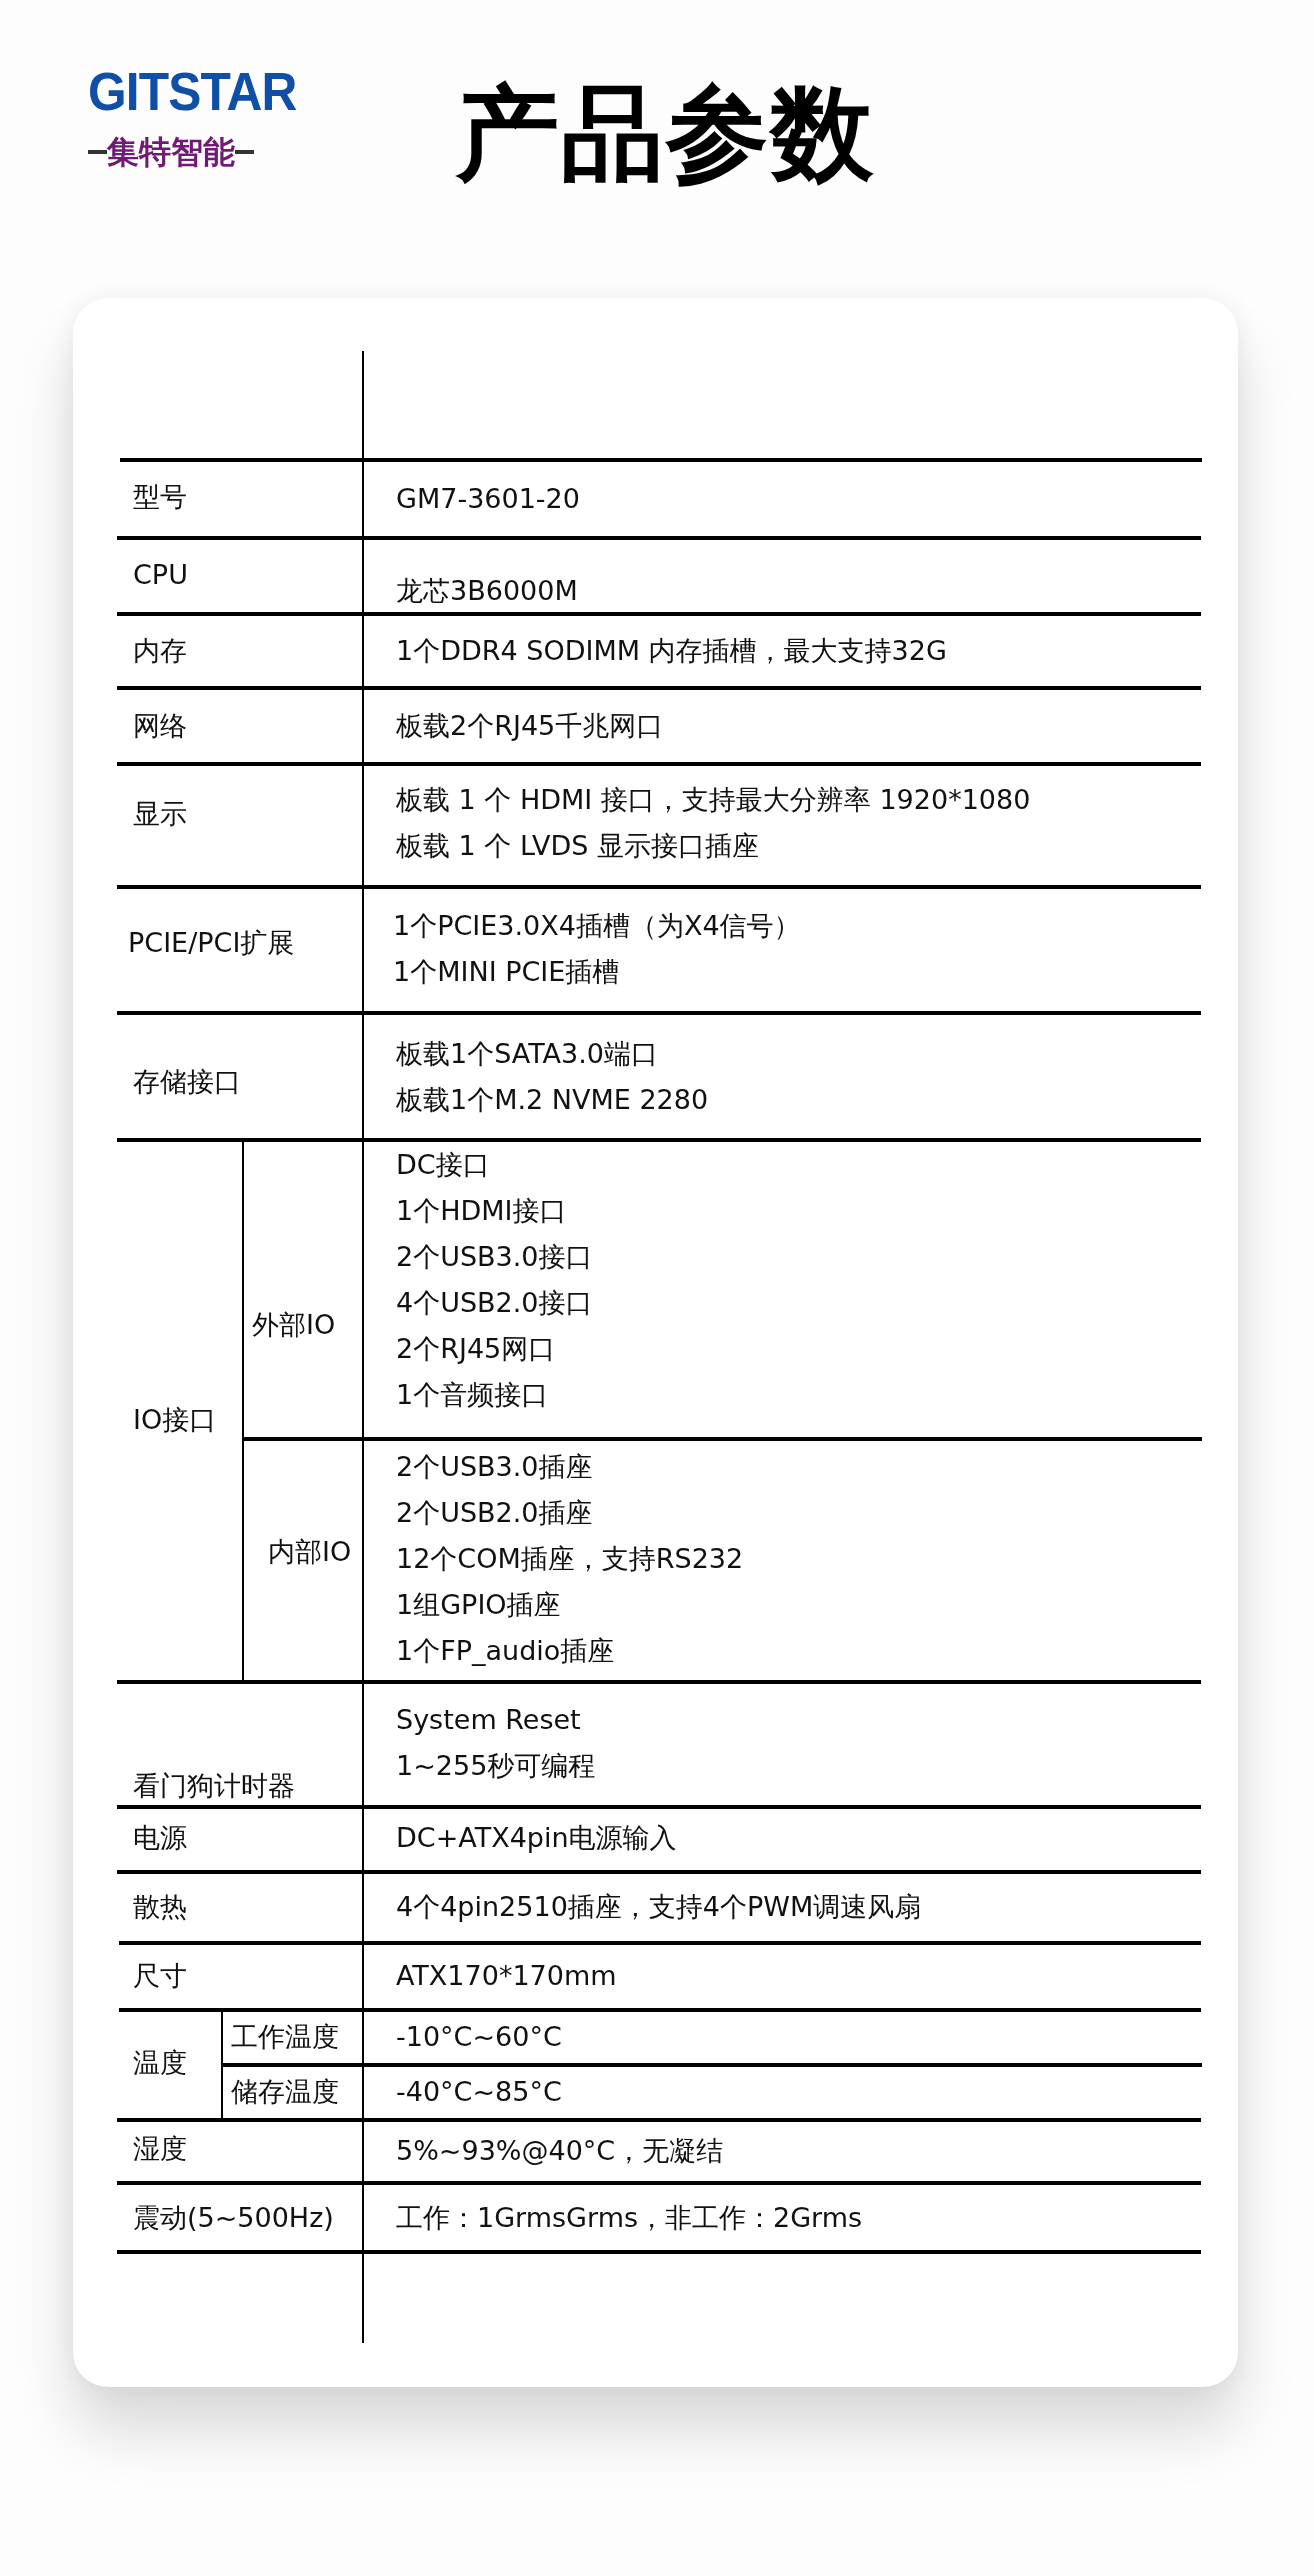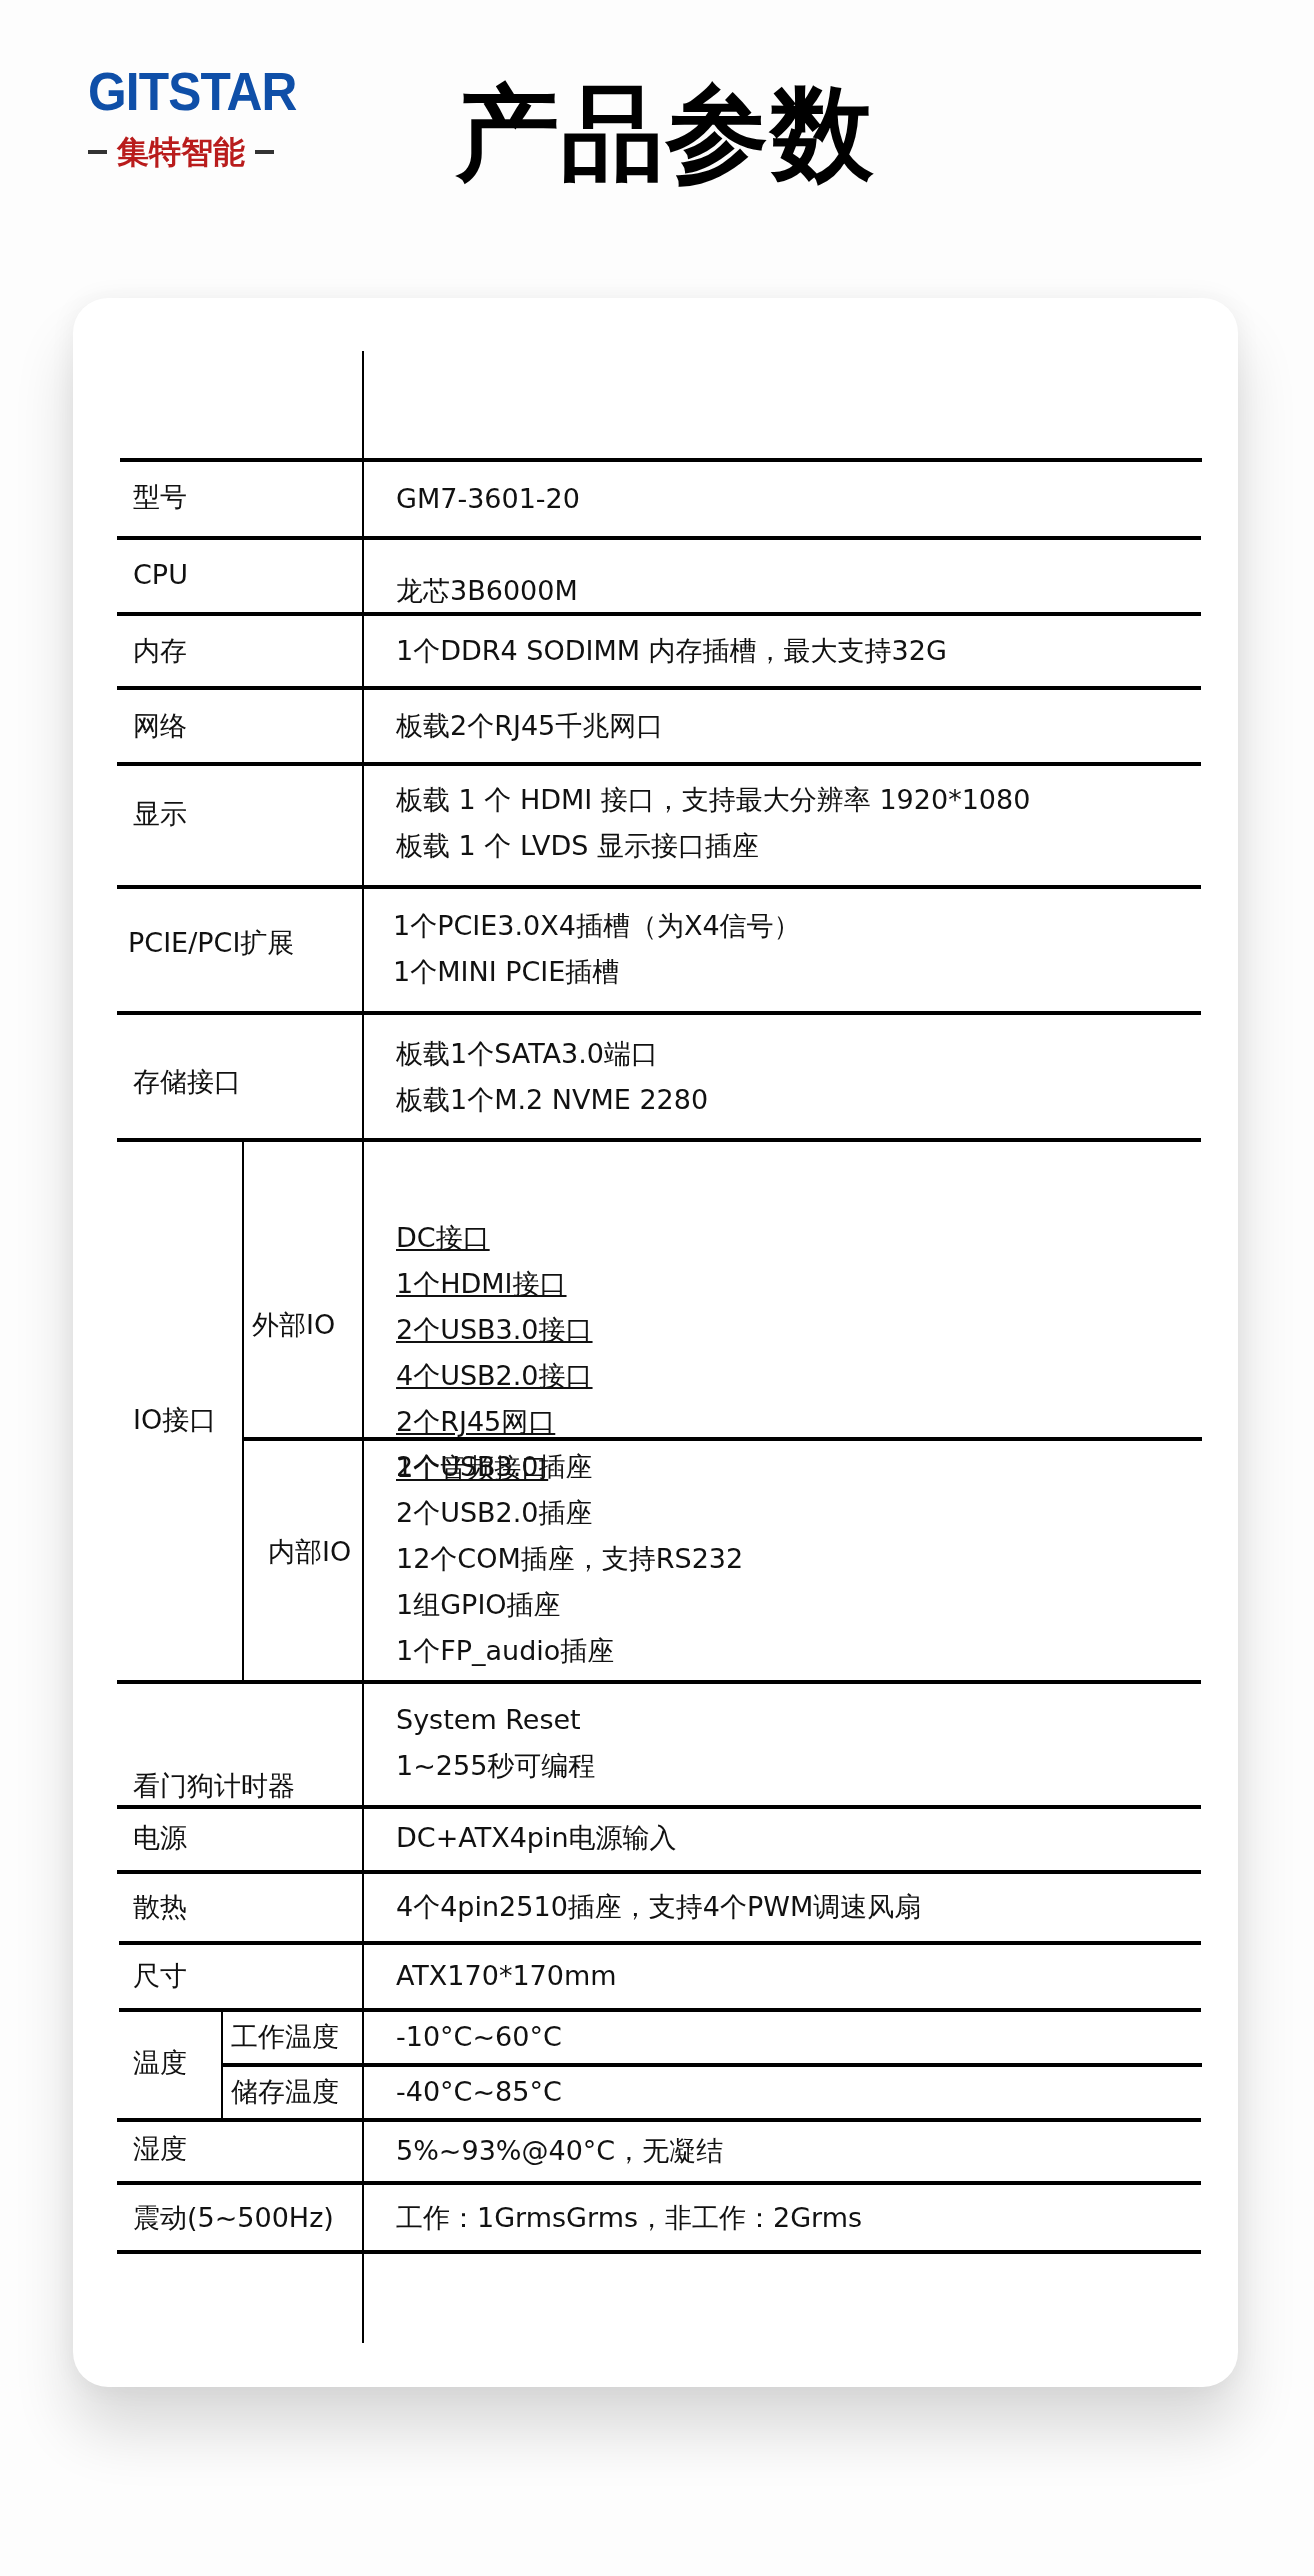--- a/index.html
+++ b/index.html
@@ -10,22 +10,22 @@
     color: #111;
   }
   .logo { position: absolute; left: 88px; top: 68px; width: 221px; }
   .logo-word {
     display: block; height: 47px; line-height: 47px;
     font-family: "Liberation Sans", sans-serif; font-weight: 700;
     font-size: 54px; letter-spacing: -0.9px; color: #0f4fa8;
     transform: scaleX(0.92); transform-origin: left center; white-space: nowrap;
   }
   .logo-sub {
-    display: flex; align-items: center; gap: 10px; margin-top: 17.5px;
-    font-size: 32px; font-weight: 700; color: #b91c1c; line-height: 39px; white-space: nowrap;
+    display: flex; align-items: center; gap: 0; margin-top: 17.5px;
+    font-size: 32px; font-weight: 700; color: #701a75; line-height: 39px; white-space: nowrap;
   }
   .logo-sub .dash { display: inline-block; width: 19px; height: 3.5px; background: #333; }
   .page-title {
     position: absolute; left: 456px; top: 72px;
     font-size: 103px; font-weight: 700; letter-spacing: 1.8px; line-height: 123px;
     color: #000; white-space: nowrap;
   }
   .card {
     position: absolute; left: 73px; top: 298px; width: 1165px; height: 2089px;
     background: #fff; border-radius: 35px;
@@ -107,21 +107,21 @@
   </div>
 
   <div class="cell-label" style="top:1059px;">存储接口</div>
   <div class="cell-value lines" style="top:1031px;">
     <span>板载1个SATA3.0端口</span>
     <span>板载1个M.2 NVME 2280</span>
   </div>
 
   <div class="cell-label" style="top:1397px;">IO接口</div>
   <div class="cell-label" style="top:1302px; left:252px;">外部IO</div>
-  <div class="cell-value lines" style="top:1215px; line-height:46px;text-decoration:underline;">
+  <div class="cell-value lines" style="top:1142px; line-height:46px;">
     <span>DC接口</span>
     <span>1个HDMI接口</span>
     <span>2个USB3.0接口</span>
     <span>4个USB2.0接口</span>
     <span>2个RJ45网口</span>
     <span>1个音频接口</span>
   </div>
   <div class="cell-label" style="top:1529px; left:268px;">内部IO</div>
   <div class="cell-value lines" style="top:1444px;">
     <span>2个USB3.0插座</span>

